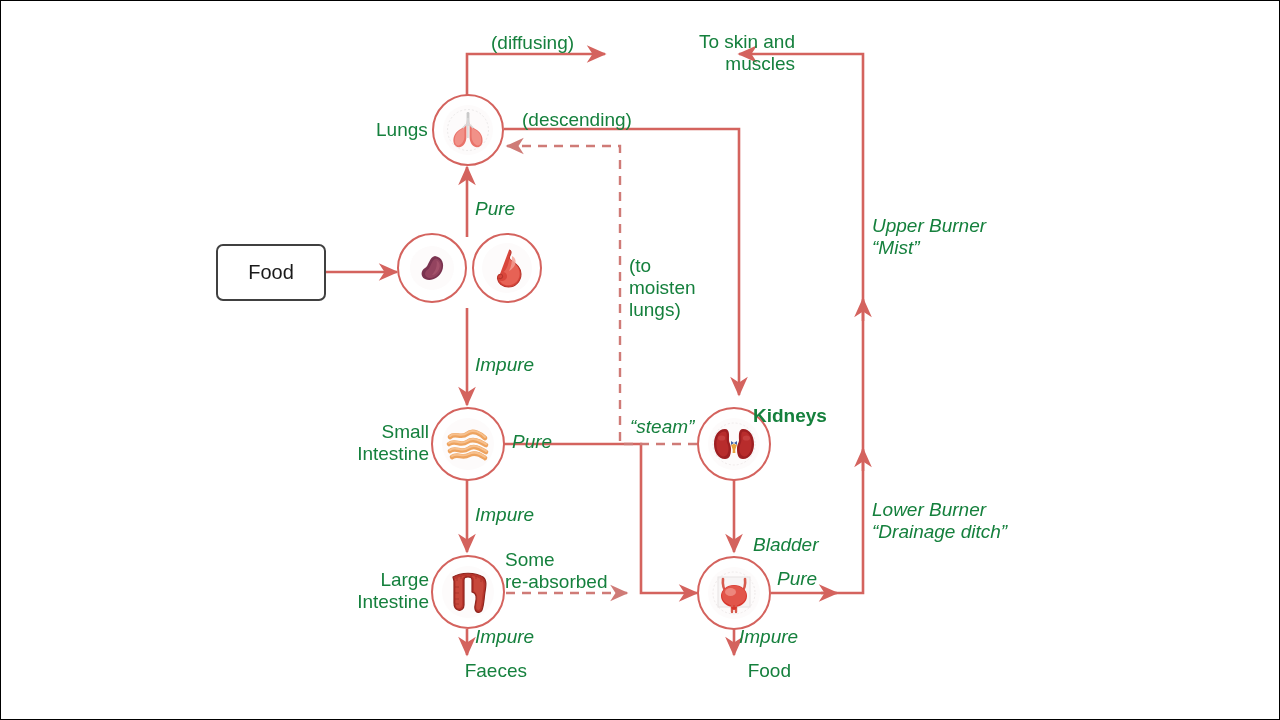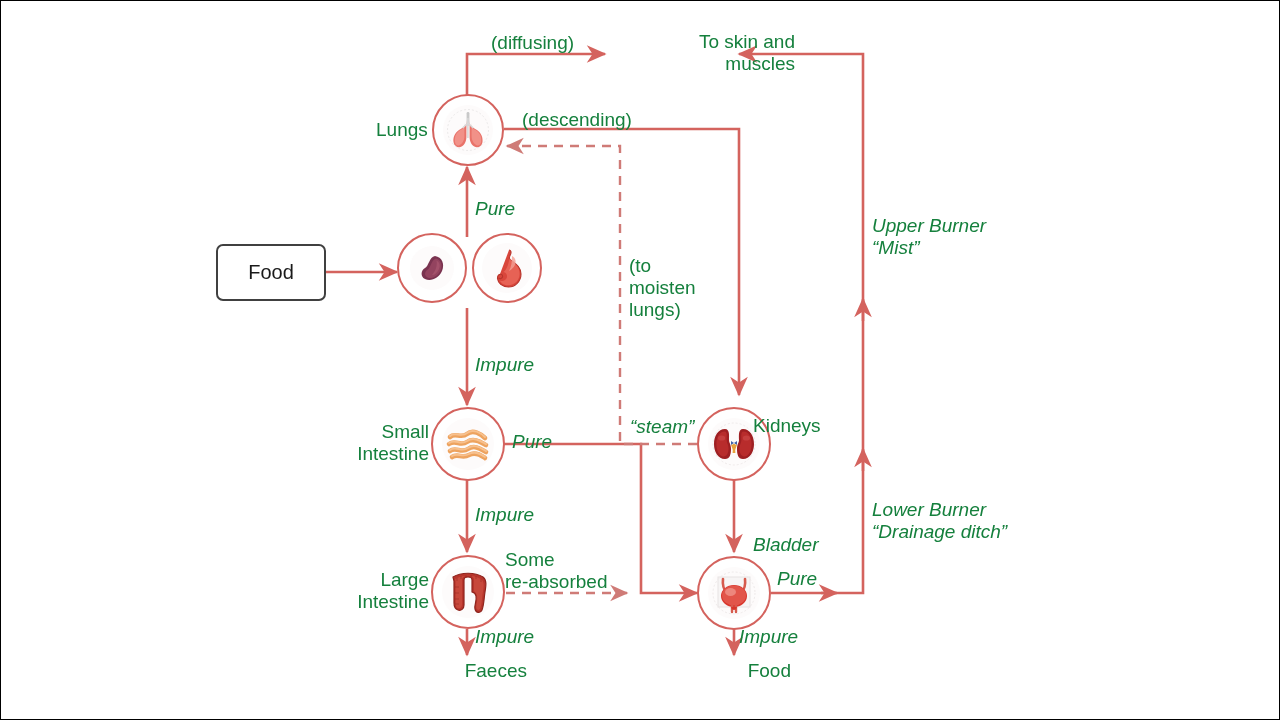--- a/index.html
+++ b/index.html
@@ -214,21 +214,21 @@
 
   <div class="lbl" style="left:375px; top:118px;">Lungs</div>
 
 
   <div class="lbl right" style="left:320px; top:420px; width:108px;">Small
 Intestine</div>
 
   <div class="lbl right" style="left:320px; top:568px; width:108px;">Large
 Intestine</div>
 
-  <div class="lbl" style="left:752px; top:414px;">Kidneys</div>
+  <div class="lbl" style="left:752px; top:404px;font-weight:bold;">Kidneys</div>
 
   <div class="lbl" style="left:752px; top:533px;font-style:italic;">Bladder</div>
 
   <div class="lbl center" style="left:608px; top:30px; width:186px;">To skin and
 muscles</div>
 
   <div class="lbl center" style="left:406px; top:659px; width:120px;">Faeces</div>
 
   <div class="lbl center" style="left:676px; top:659px; width:114px;">Food</div>
 

